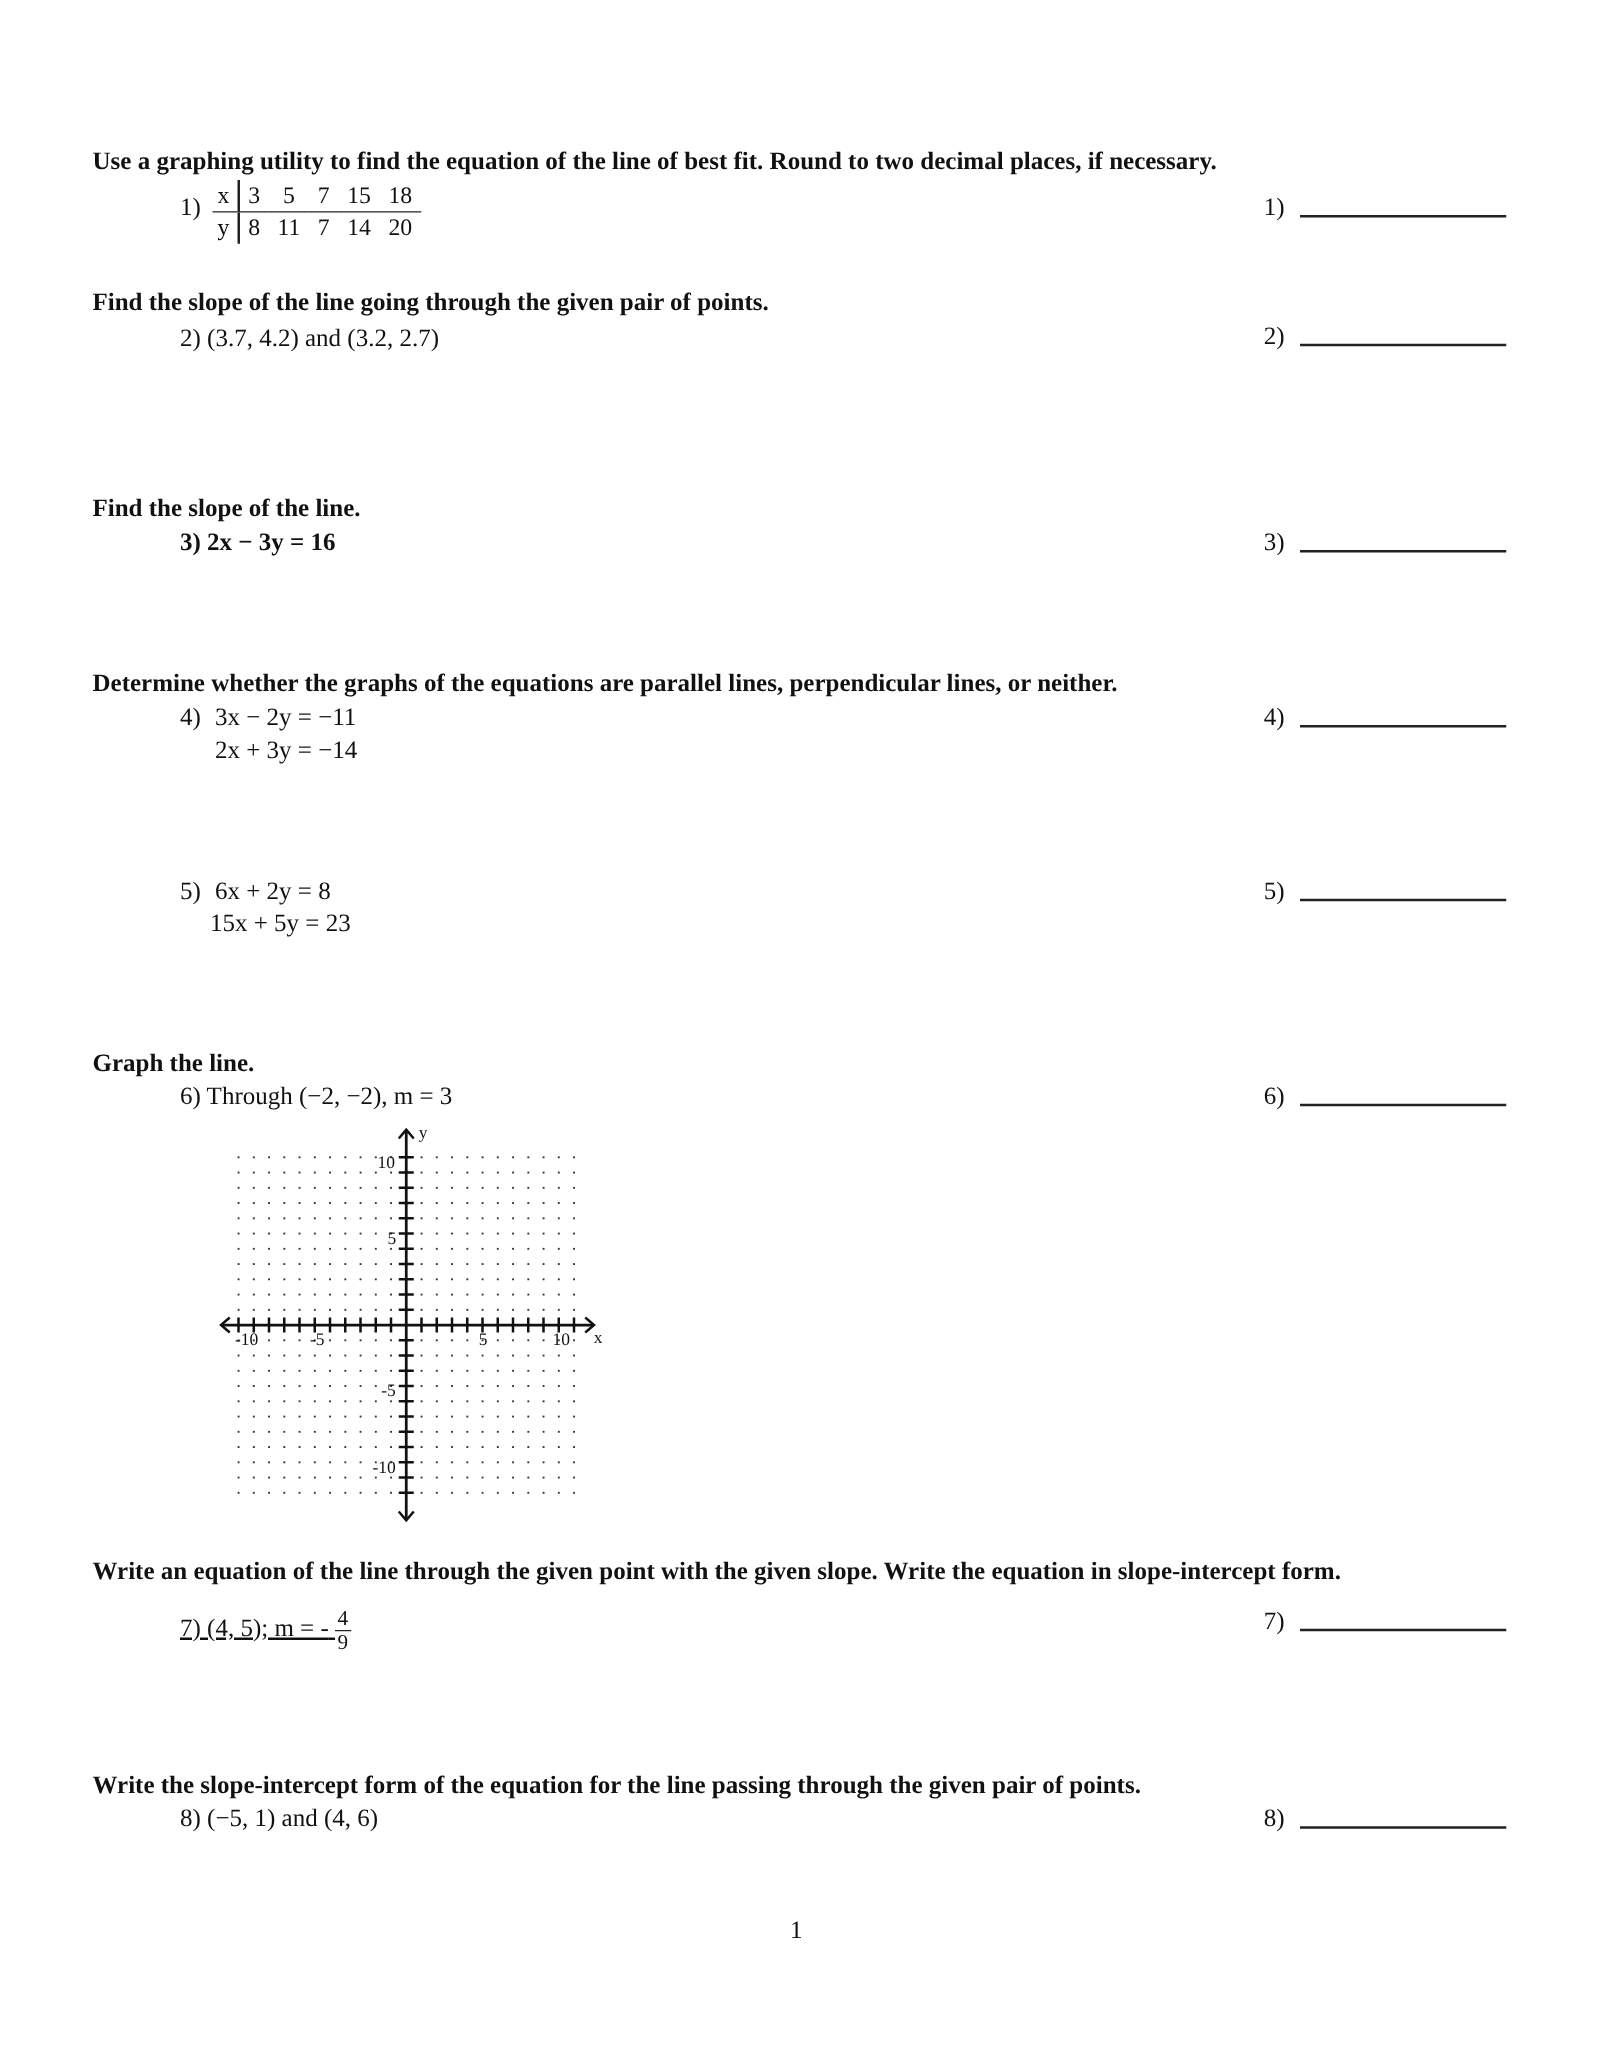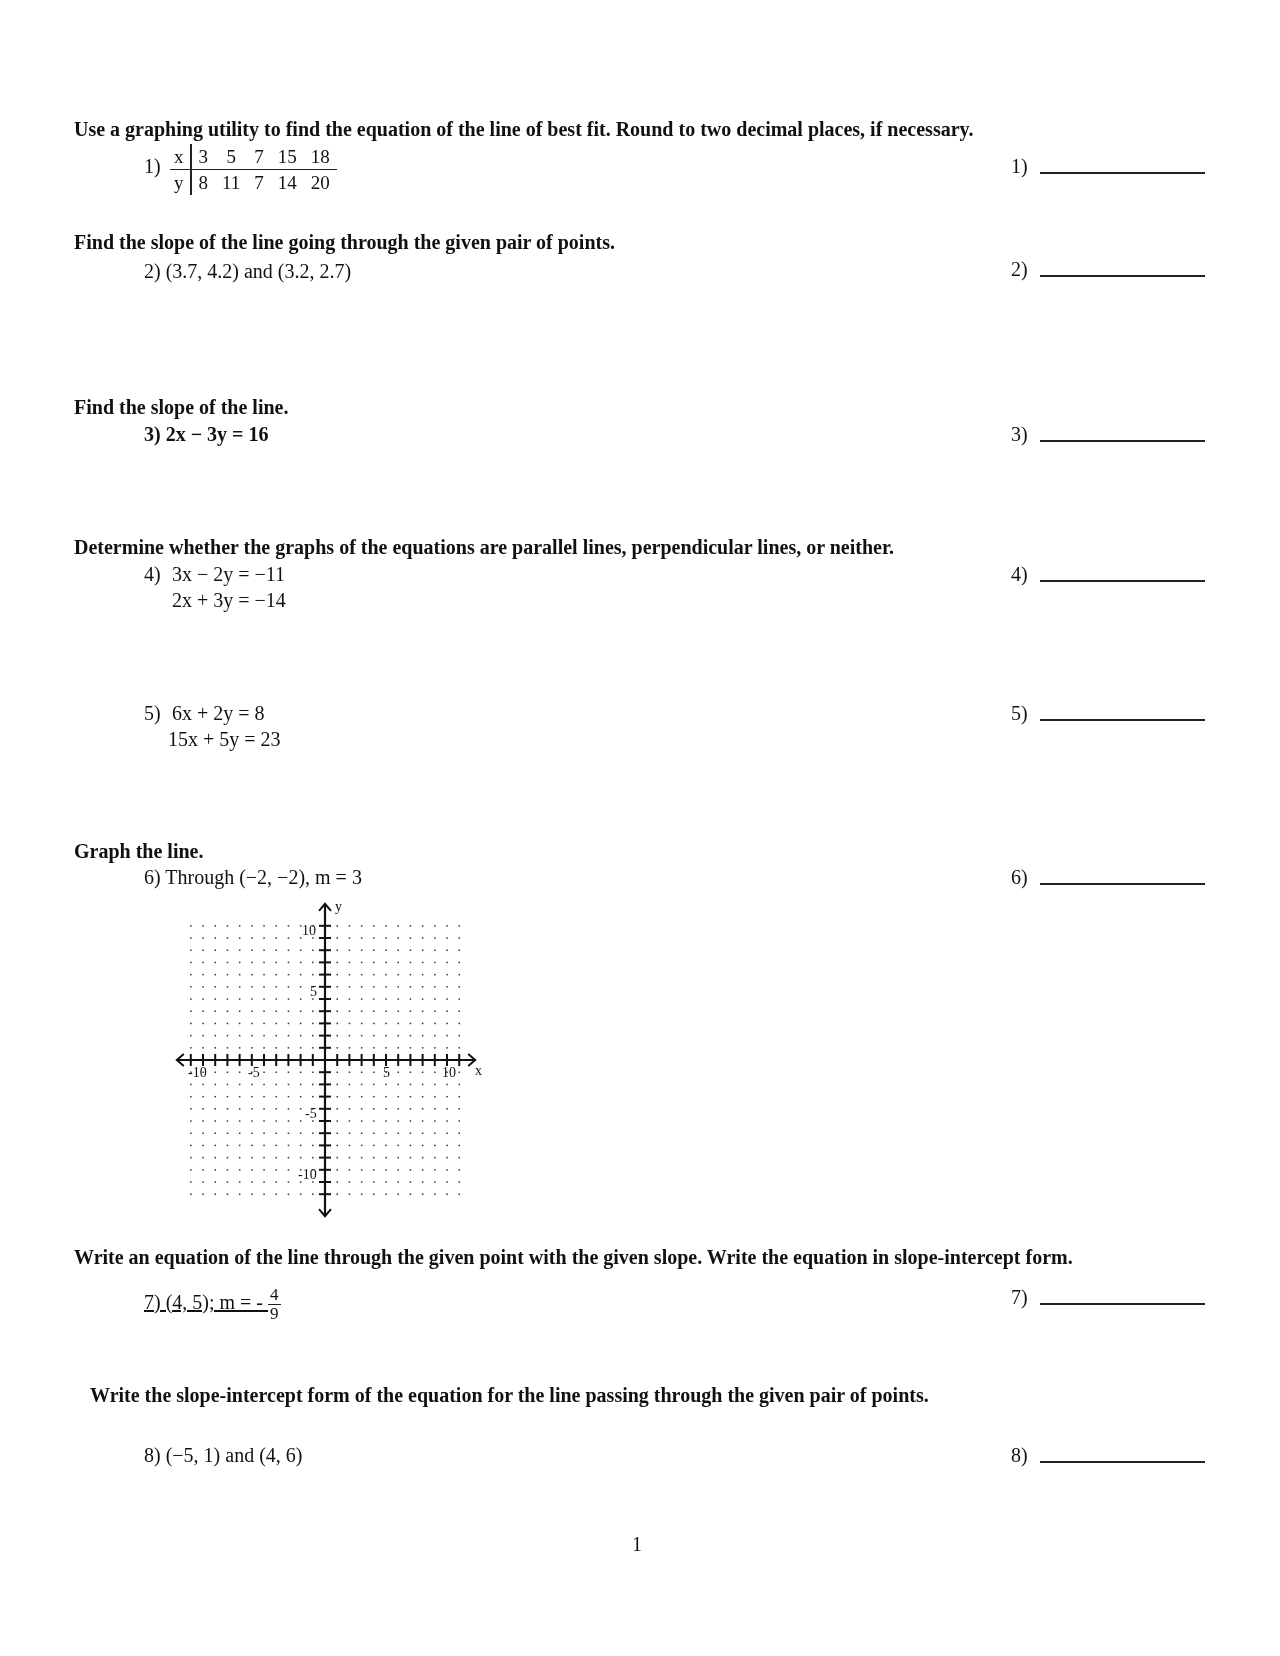--- a/index.html
+++ b/index.html
@@ -629,18 +629,18 @@
 <div class="abs item" style="left:144px;top:1286px;text-decoration:underline;">
   <span>7) (4, 5); m = -</span>
   <span class="frac">
     <span class="num">4</span>
     <span class="den">9</span>
   </span>
 </div>
 <div class="abs ans-label" style="top:1286px;">7)</div>
 <div class="ans-line" style="top:1303px;"></div>
 
-<div class="abs instr" style="top:1384px;margin-left:16px;">Write the slope-intercept form of the equation for the line passing through the given pair of points.</div>
+<div class="abs instr" style="top:1417px;">Write the slope-intercept form of the equation for the line passing through the given pair of points.</div>
 <div class="abs item" style="left:144px;top:1444px;">8) (−5, 1) and (4, 6)</div>
 <div class="abs ans-label" style="top:1444px;">8)</div>
 <div class="ans-line" style="top:1461px;"></div>
 
 <div class="abs pagenum">1</div>
 
 </body></html>

